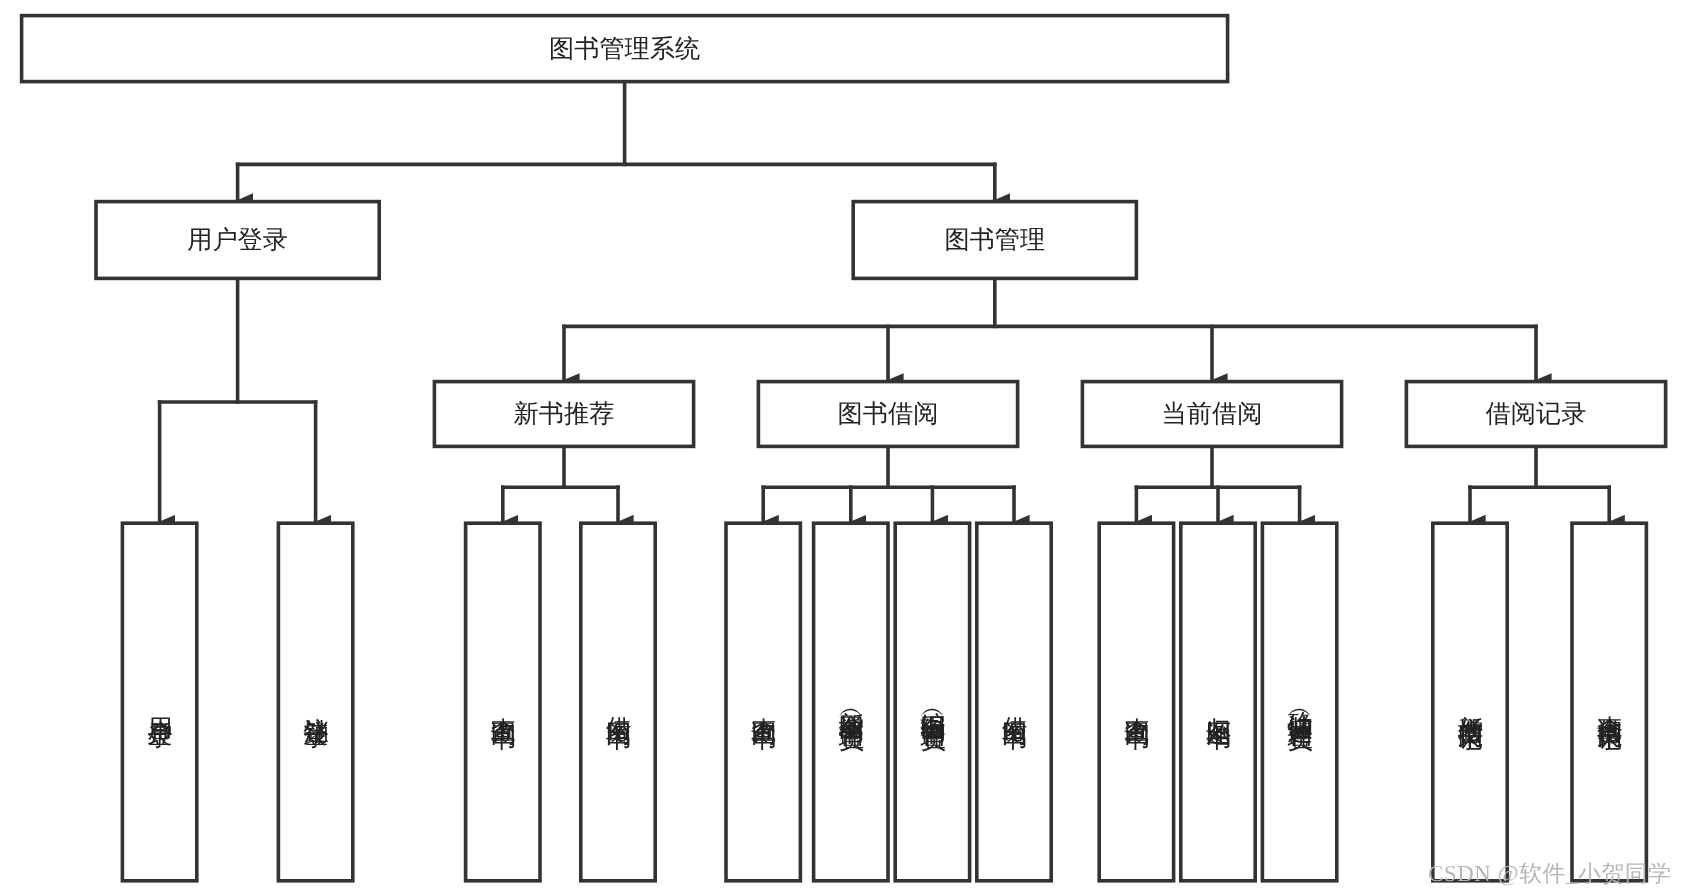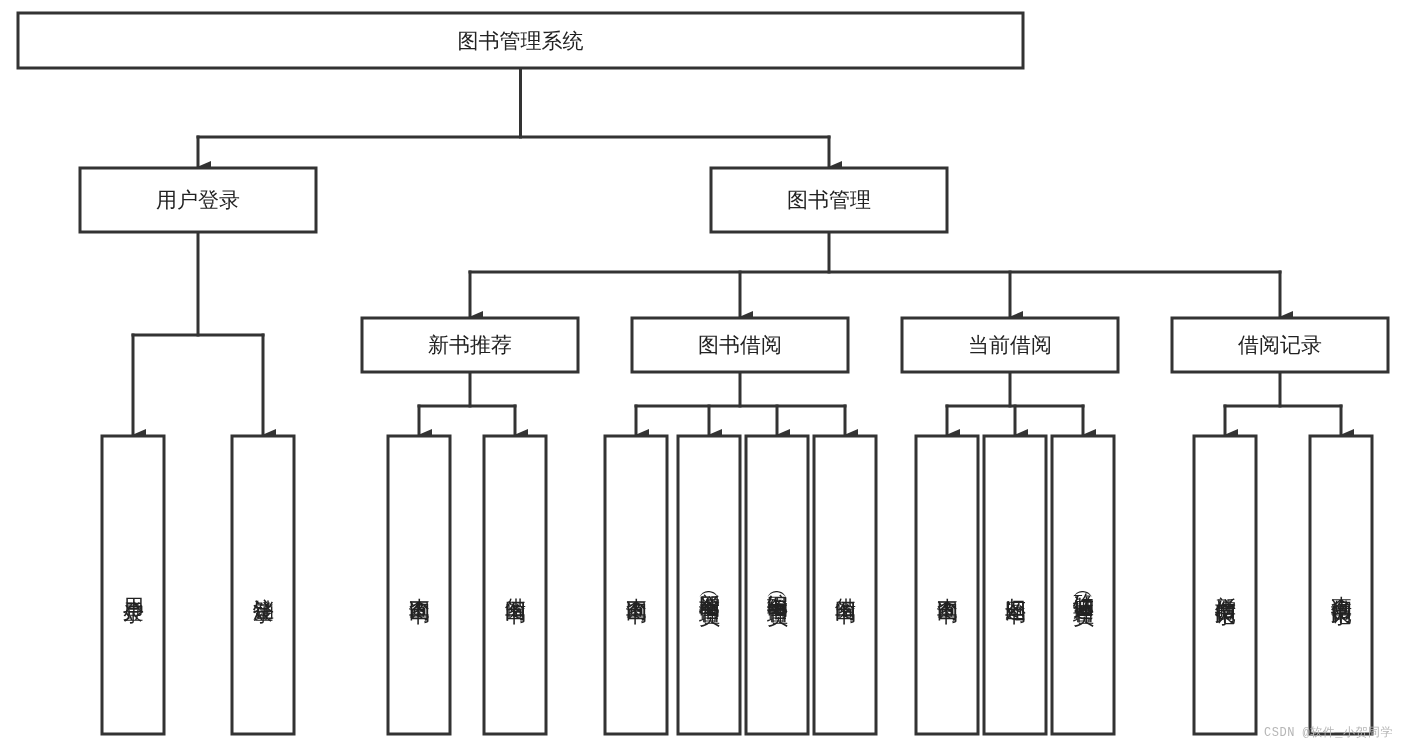--- a/index.html
+++ b/index.html
@@ -57,22 +57,22 @@
     align-items: center;
     justify-content: center;
     text-align: center;
     white-space: nowrap;
     pointer-events: none;
   }
   .watermark {
     position: absolute;
     right: 12px;
     bottom: 6px;
-    font-family: Liberation Mono, monospace;
-    font-size: 12px;
+    font-family: Liberation Serif, serif;
+    font-size: 19px;
     color: #b6b6b6;
     letter-spacing: 0.5px;
     white-space: nowrap;
   }
 </style>
 </head>
 <body>
 
 <div id="diagram-root">
 

